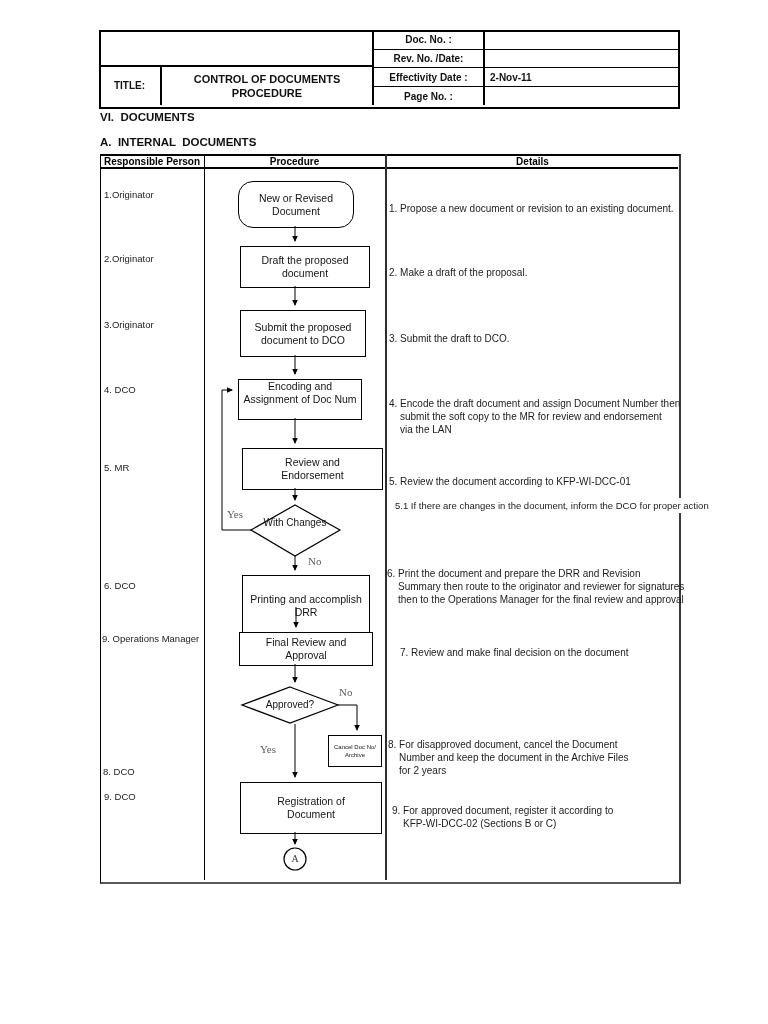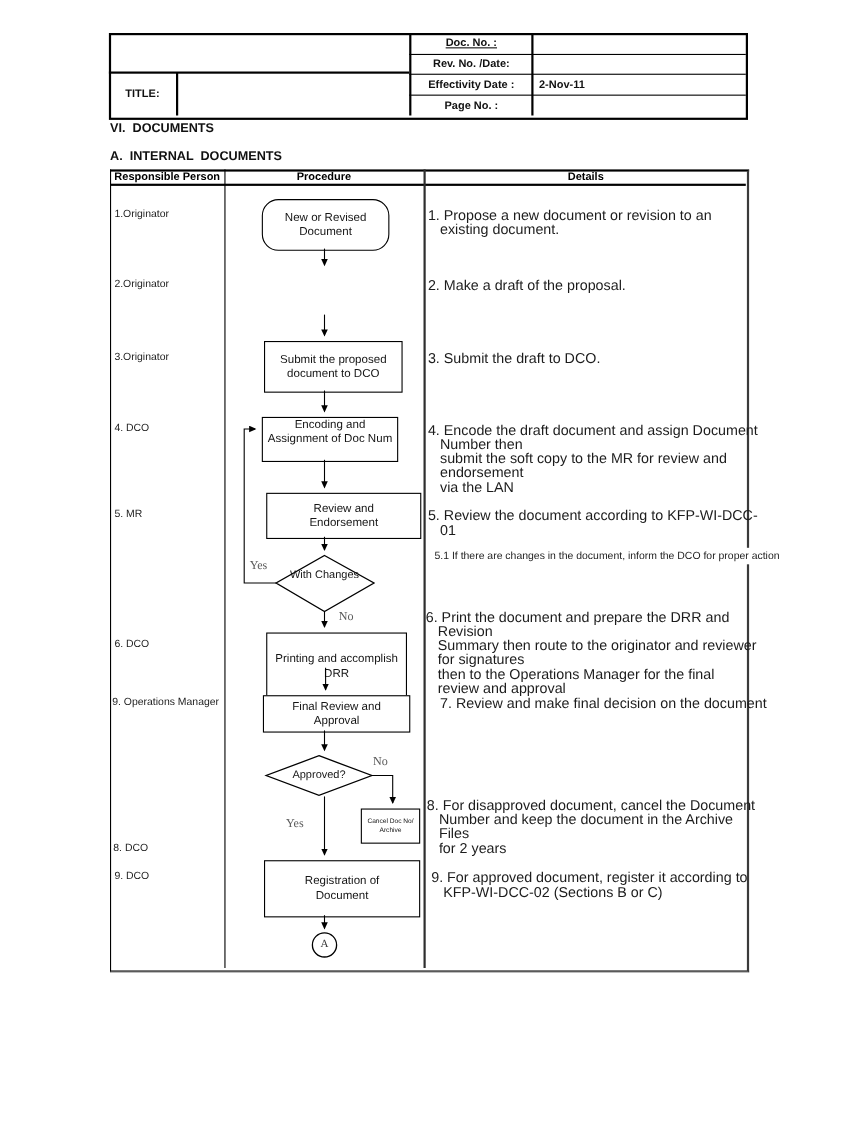--- a/index.html
+++ b/index.html
@@ -25,44 +25,45 @@
             font-size:10.5px;line-height:13px;color:#151515;overflow:hidden;}
   .rounded{border-radius:15px;}
   .diamond-text{position:absolute;z-index:6;text-align:center;font-size:10px;
                 line-height:12px;color:#151515;}
   .yn{position:absolute;z-index:6;font-family:"Liberation Serif",serif;
       font-size:11px;color:#5b5b5b;}
   .conn-a{position:absolute;z-index:6;font-family:"Liberation Serif",serif;
           font-size:10px;color:#333;text-align:center;}
   
   .resp{position:absolute;font-size:9.5px;color:#1c1c1c;white-space:nowrap;}
-  .detail{position:absolute;font-size:13px;line-height:13px;color:#1c1c1c;
-          white-space:pre-line;padding-left:11px;text-indent:-11px;width:292px;}
+  .detail{position:absolute;font-size:10px;line-height:13px;color:#1c1c1c;
+          white-space:pre-line;padding-left:11px;text-indent:-11px;width:292px;margin-top:13px;}
   .subdetail{position:absolute;font-size:9.5px;color:#1c1c1c;white-space:nowrap;
              background:#fff;z-index:5;padding:2px 3px 2px 0;}
   svg.overlay{position:absolute;left:0;top:0;z-index:4;pointer-events:none;}
 </style>
 </head>
 <body>
 
 <div id="canvas">
 
   <div class="abs hd-outer" style="left:99px;top:30px;width:577px;height:75px;"></div>
 
   <div class="abs" style="left:372px;top:30px;width:1.5px;height:75px;background:#000;"></div>
   <div class="abs" style="left:483px;top:30px;width:1.5px;height:75px;background:#000;"></div>
   <div class="abs" style="left:99px;top:65px;width:273px;height:1.5px;background:#000;"></div>
   <div class="abs" style="left:160px;top:66px;width:1.5px;height:39px;background:#000;"></div>
   <div class="abs" style="left:372px;top:49px;width:306px;height:1px;background:#000;"></div>
   <div class="abs" style="left:372px;top:67px;width:306px;height:1px;background:#000;"></div>
   <div class="abs" style="left:372px;top:86px;width:306px;height:1px;background:#000;"></div>
 
   <div class="hd-cell" style="left:99px;top:66px;width:61px;height:39px;">TITLE:</div>
+  <div class="hd-cell hd-title" style="left:162px;top:66px;width:210px;height:39px;">CONTROL OF DOCUMENTS PROCEDURE</div>
 
-  <div class="hd-cell" style="left:374px;top:30px;width:109px;height:19px;text-decoration:underline;">Doc. No. :</div>
+  <div class="hd-cell" style="left:374px;top:30px;width:109px;height:19px;">Doc. No. :</div>
   <div class="hd-cell hd-val" style="left:485px;top:30px;width:190px;height:19px;"></div>
 
   <div class="hd-cell" style="left:374px;top:50px;width:109px;height:17px;">Rev. No. /Date:</div>
 
   <div class="hd-cell" style="left:374px;top:68px;width:109px;height:18px;">Effectivity Date :</div>
   <div class="hd-cell hd-val" style="left:485px;top:68px;width:190px;height:18px;">2-Nov-11</div>
 
   <div class="hd-cell" style="left:374px;top:87px;width:109px;height:18px;">Page No. :</div>
   <div class="hd-cell hd-val" style="left:485px;top:87px;width:190px;height:18px;"></div>
 
@@ -100,20 +101,21 @@
 Summary then route to the originator and reviewer for signatures
 then to the Operations Manager for the final review and approval</div>
   <div class="detail" style="left:400px;top:633px;">7. Review and make final decision on the document</div>
   <div class="detail" style="left:388px;top:725px;">8. For disapproved document, cancel the Document
 Number and keep the document in the Archive Files
 for 2 years</div>
   <div class="detail" style="left:392px;top:791px;">9. For approved document, register it according to
 KFP-WI-DCC-02 (Sections B or C)</div>
 
   <div class="flow-box rounded" style="left:238px;top:181px;width:114px;height:45px;">New or Revised Document</div>
+  <div class="flow-box" style="left:240px;top:246px;width:112px;height:40px;padding:0 8px;">Draft the proposed document</div>
   <div class="flow-box" style="left:240px;top:310px;width:112px;height:45px;padding:0 6px;">Submit the proposed document to DCO</div>
   <div class="flow-box" style="left:238px;top:379px;width:114px;height:39px;padding:0 4px;align-items:flex-start;">Encoding and Assignment of Doc Num</div>
   <div class="flow-box" style="left:242px;top:448px;width:111px;height:40px;padding:0 14px;">Review and Endorsement</div>
   <div class="flow-box" style="left:242px;top:575px;width:114px;height:32px;padding:14px 6px;">Printing and accomplish DRR</div>
   <div class="flow-box" style="left:239px;top:632px;width:112px;height:32px;padding:0 10px;">Final Review and Approval</div>
   <div class="flow-box" style="left:328px;top:735px;width:52px;height:30px;font-size:6px;line-height:8px;white-space:pre-line;">Cancel Doc No/
 Archive</div>
   <div class="flow-box" style="left:240px;top:782px;width:112px;height:50px;padding:0 14px;">Registration of Document</div>
 
   <svg class="overlay" width="768" height="1024" viewBox="0 0 768 1024">

